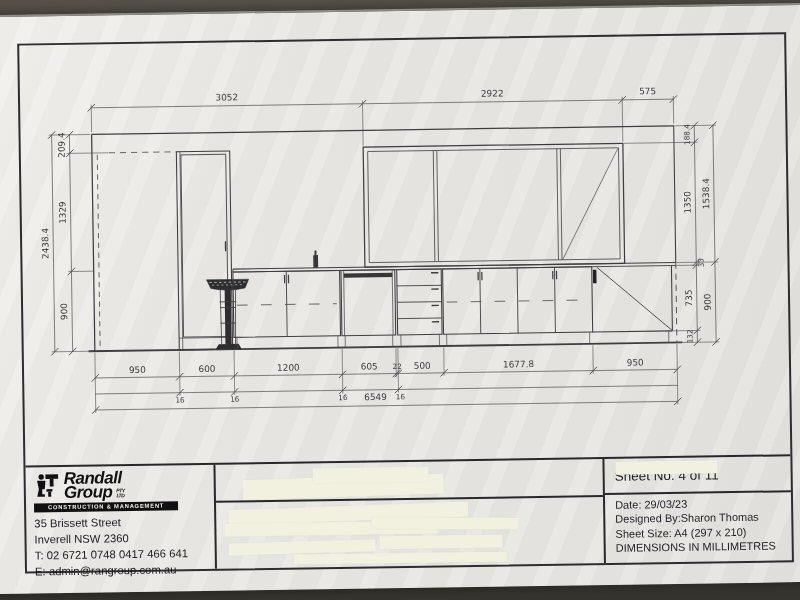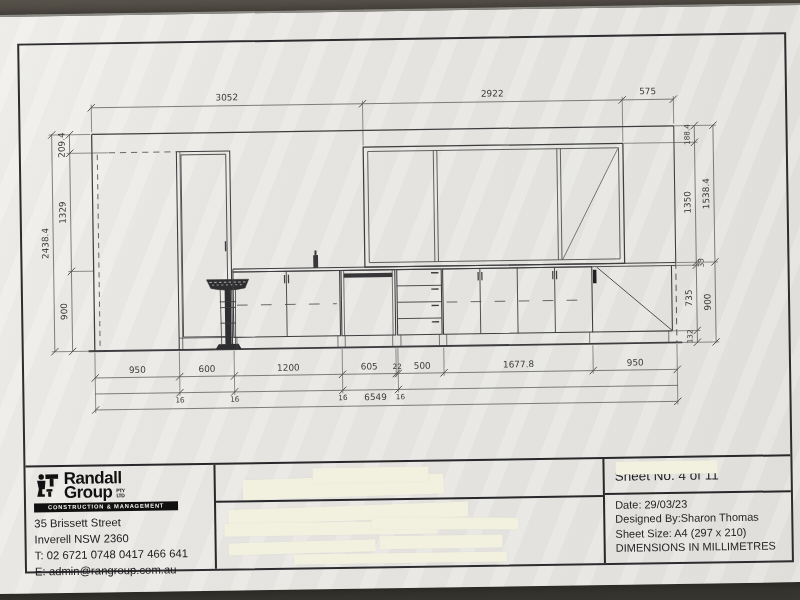--- a/index.html
+++ b/index.html
@@ -45,21 +45,21 @@
   .tb-mid-row2{position:absolute;top:38px;left:0;right:0;bottom:0;}
   .tb-right{width:186px;position:relative;}
   .tb-right-row1{height:34px;border-bottom:2px solid #28282a;display:flex;align-items:center;padding-left:10px;
     font-size:13.5px;color:#1e1e20;}
   .tb-right-row2{padding:3px 6px 0 10px;font-size:11px;line-height:1.3;color:#1f1f21;}
   .tb-right-row2 div{white-space:nowrap;}
 
   
   .logo-row{display:flex;align-items:flex-start;}
   .logo-icon{width:27px;height:27px;margin-right:3px;flex:0 0 auto;}
-  .logo-text{line-height:.85;}
+  .logo-text{line-height:.85;font-style:italic;}
   .logo-l1{font-size:17px;font-weight:900;letter-spacing:-.5px;color:#111;}
   .logo-l2{font-size:17px;font-weight:900;letter-spacing:-.5px;color:#111;display:flex;align-items:flex-end;}
   .logo-suffix{font-size:5px;font-weight:700;line-height:1;margin-left:4px;margin-bottom:2px;color:#111;}
   .logo-banner{margin-top:2px;background:#101010;color:#f2f1ed;font-size:5.8px;font-weight:700;
     letter-spacing:.8px;padding:1.5px 3px;width:138px;text-align:center;}
   .addr{margin-top:3px;font-size:11.3px;line-height:1.42;color:#202022;}
 
   
   .wo{position:absolute;background:#f2f0df;box-shadow:0 0 2px rgba(0,0,0,.05);}
 </style>

